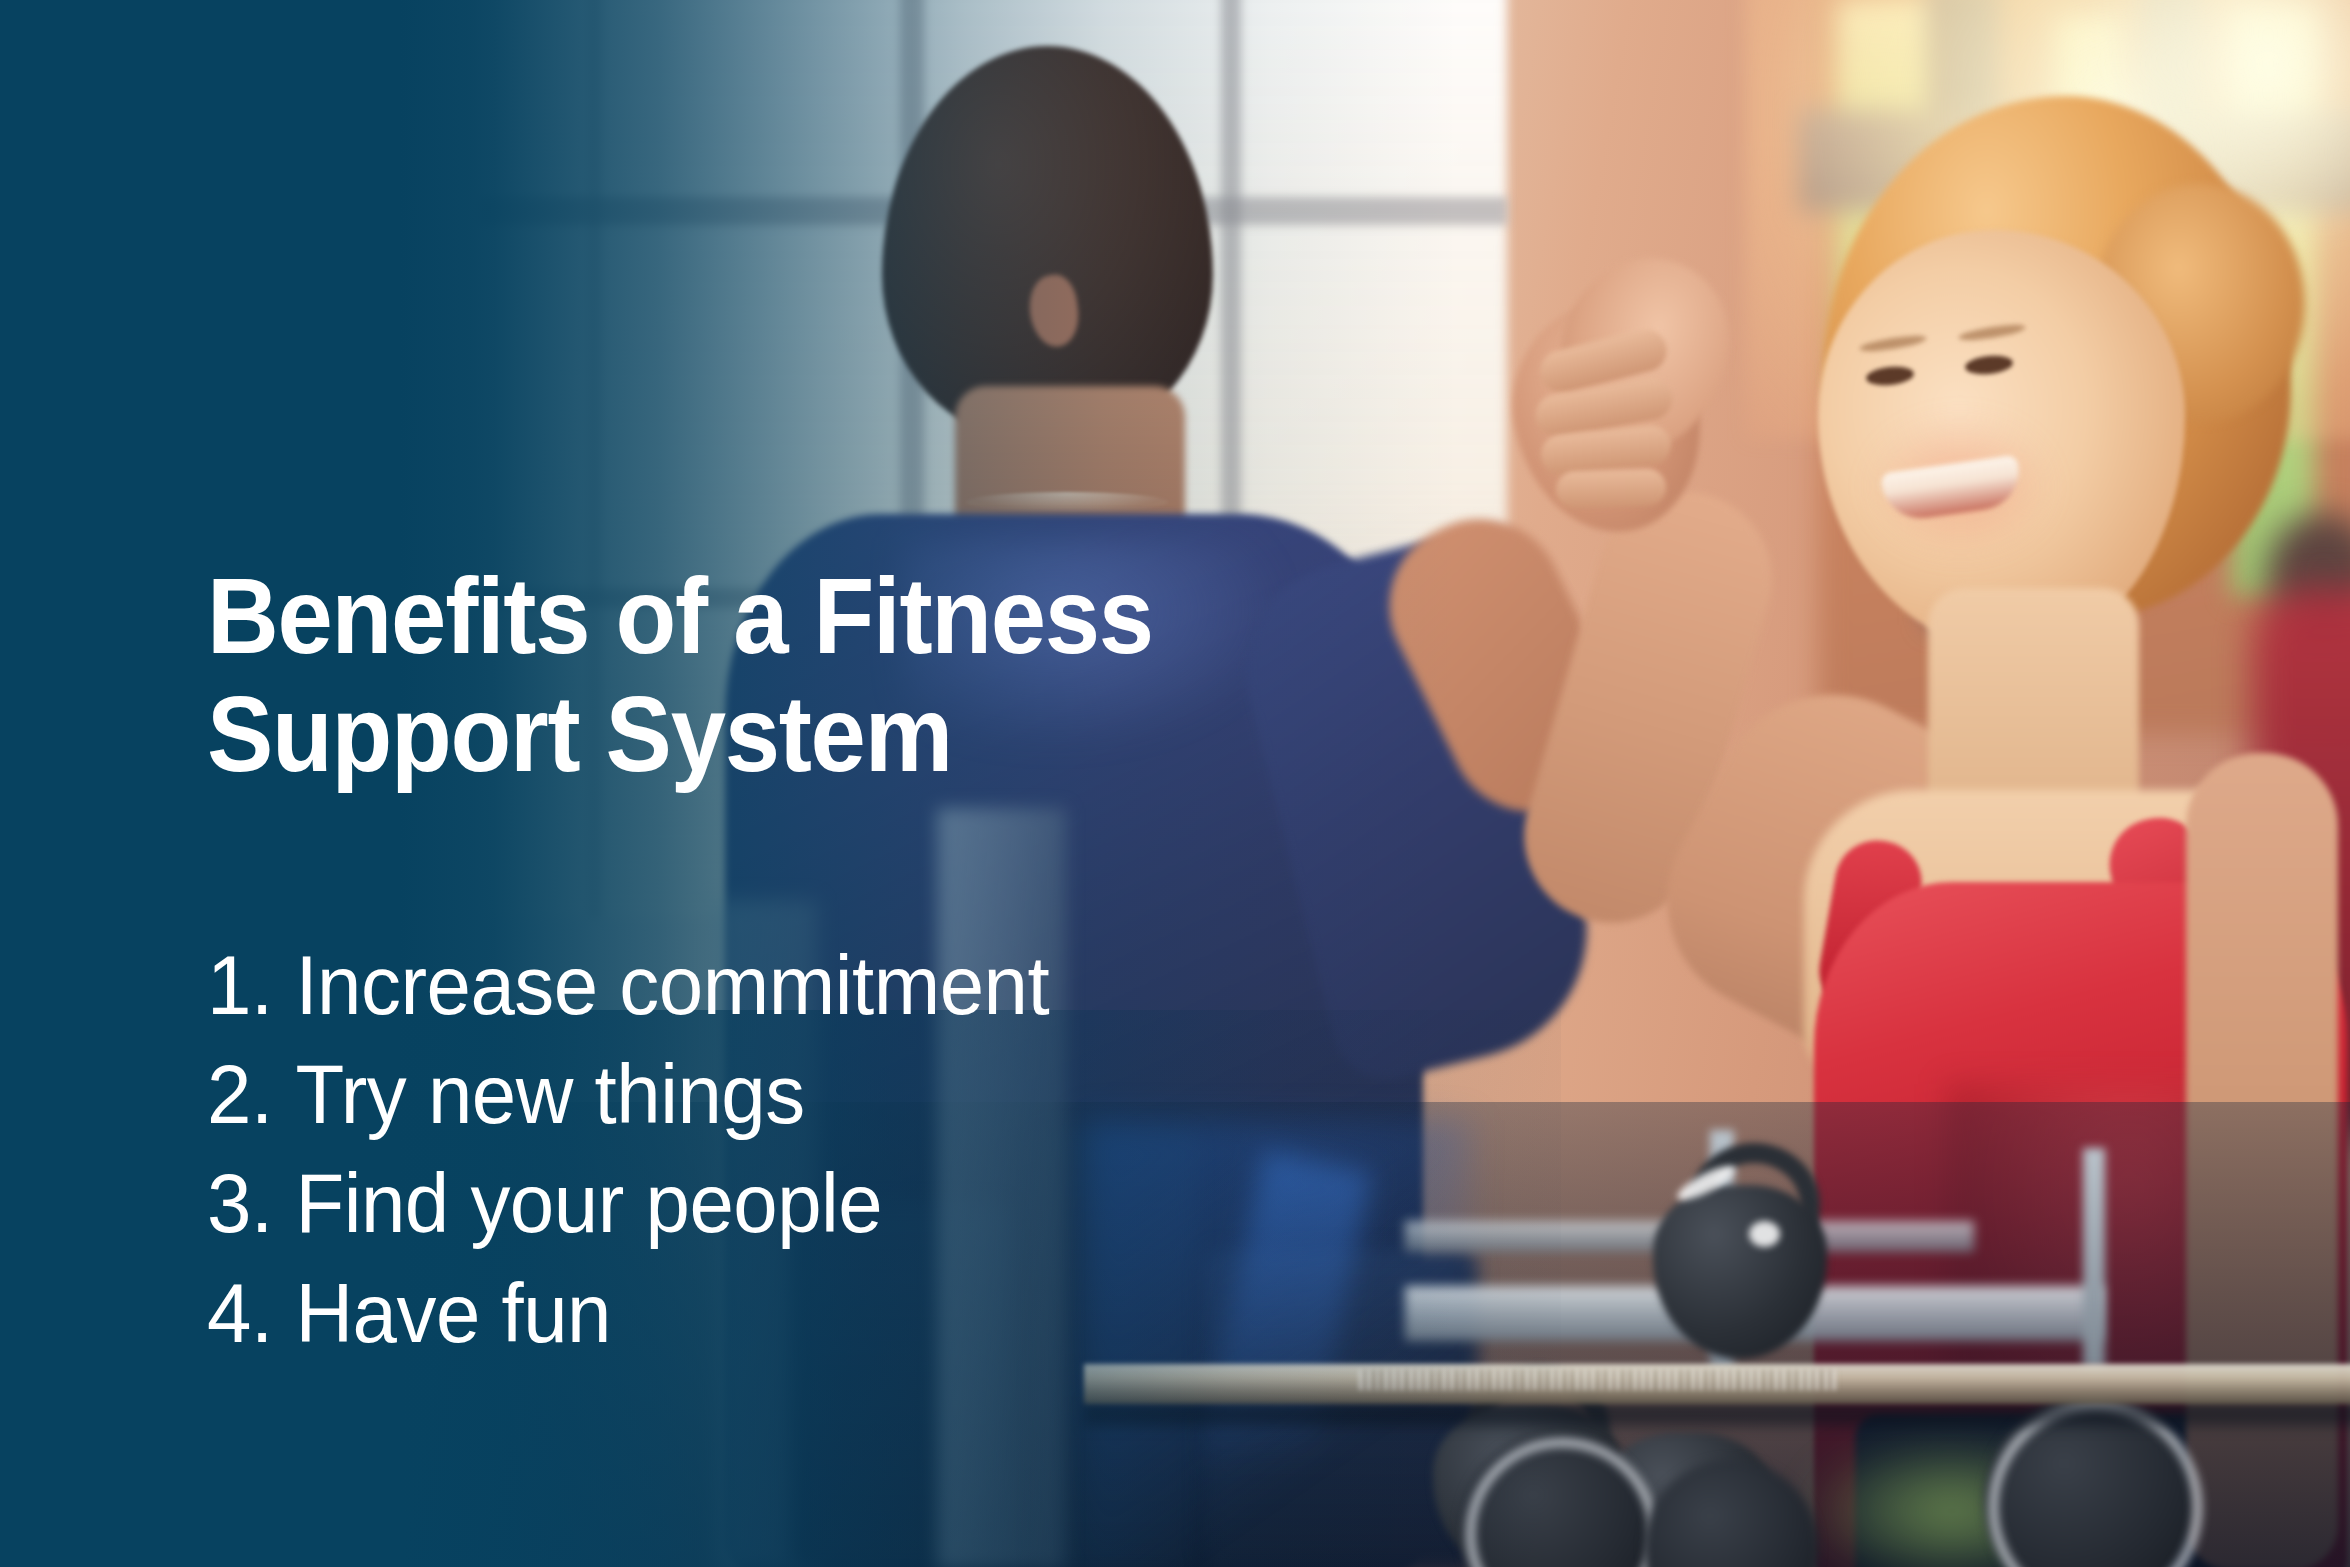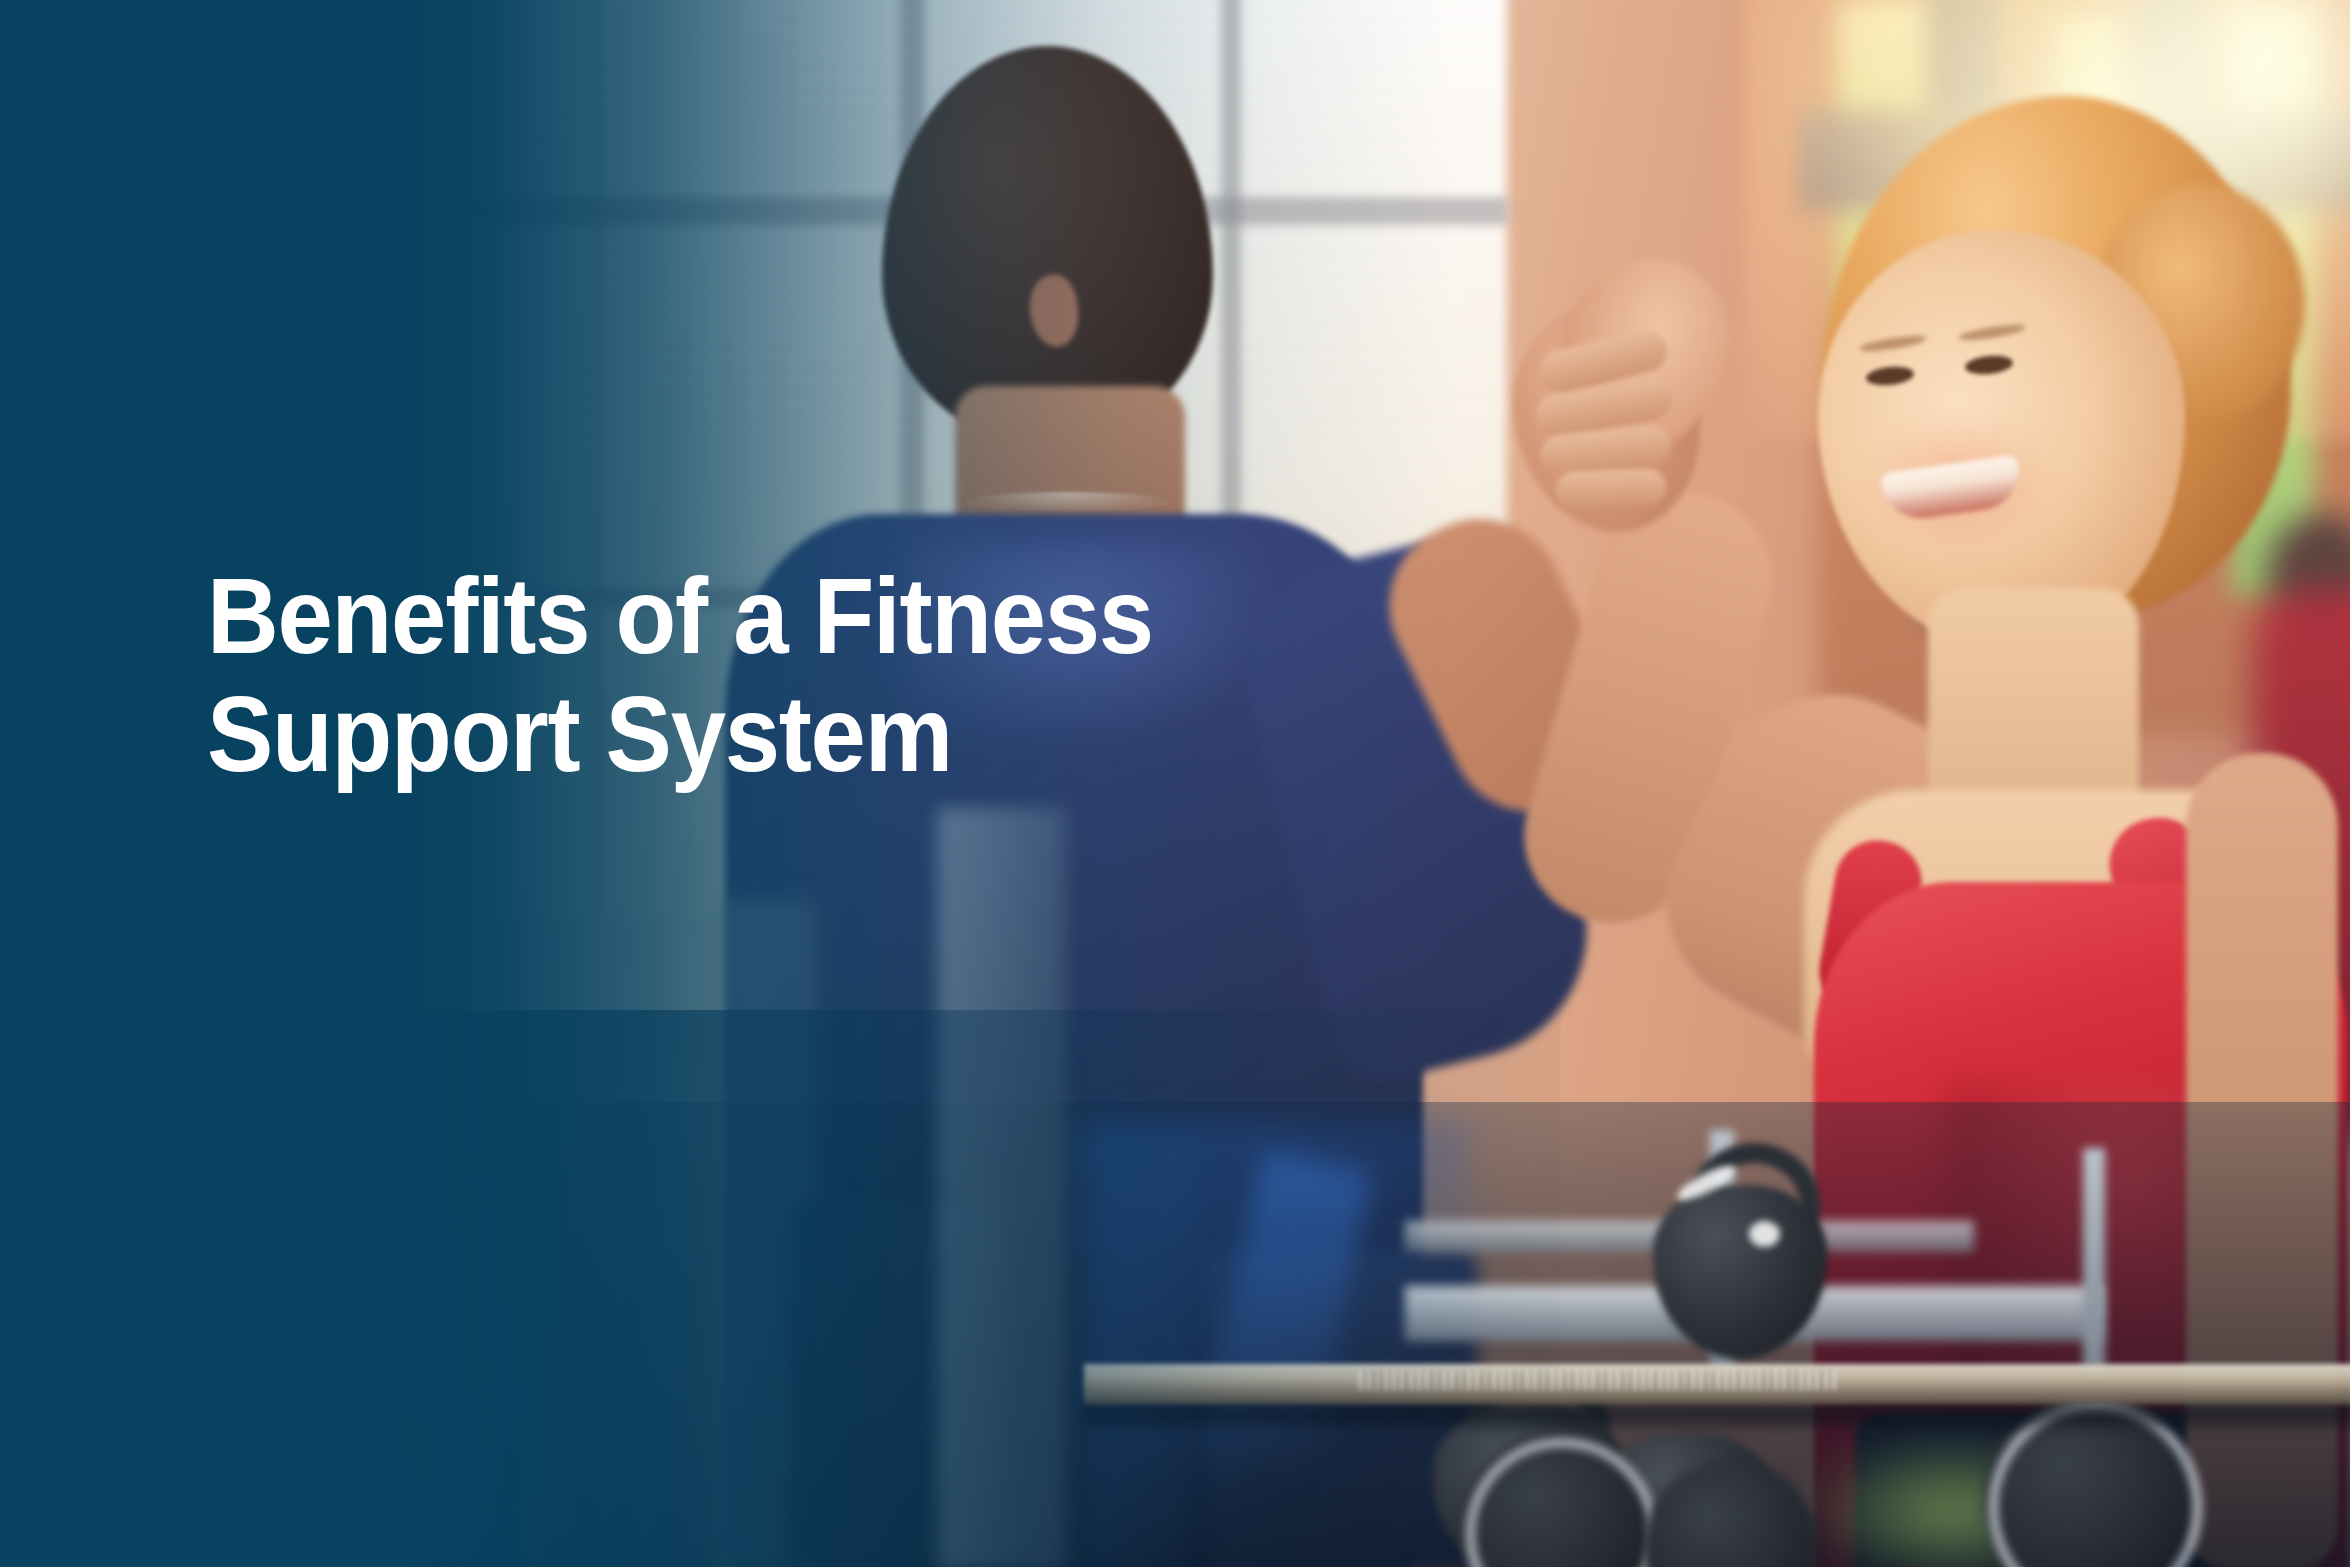--- a/index.html
+++ b/index.html
@@ -687,16 +687,30 @@
   </div>
 
   <div class="teal-overlay"></div>
   <div class="teal-bottom"></div>
 
   <div class="content">
 
     <h1 class="headline">Benefits of a Fitness
 Support System</h1>
 
+    <ul class="benefit-list">
+      <li class="benefit-item">
+        <span class="benefit-num">1.</span><span>Increase commitment</span>
+      </li>
+      <li class="benefit-item">
+        <span class="benefit-num">2.</span><span>Try new things</span>
+      </li>
+      <li class="benefit-item">
+        <span class="benefit-num">3.</span><span>Find your people</span>
+      </li>
+      <li class="benefit-item">
+        <span class="benefit-num">4.</span><span>Have fun</span>
+      </li>
+    </ul>
 
   </div>
 </div>
 
 
 </body></html>

